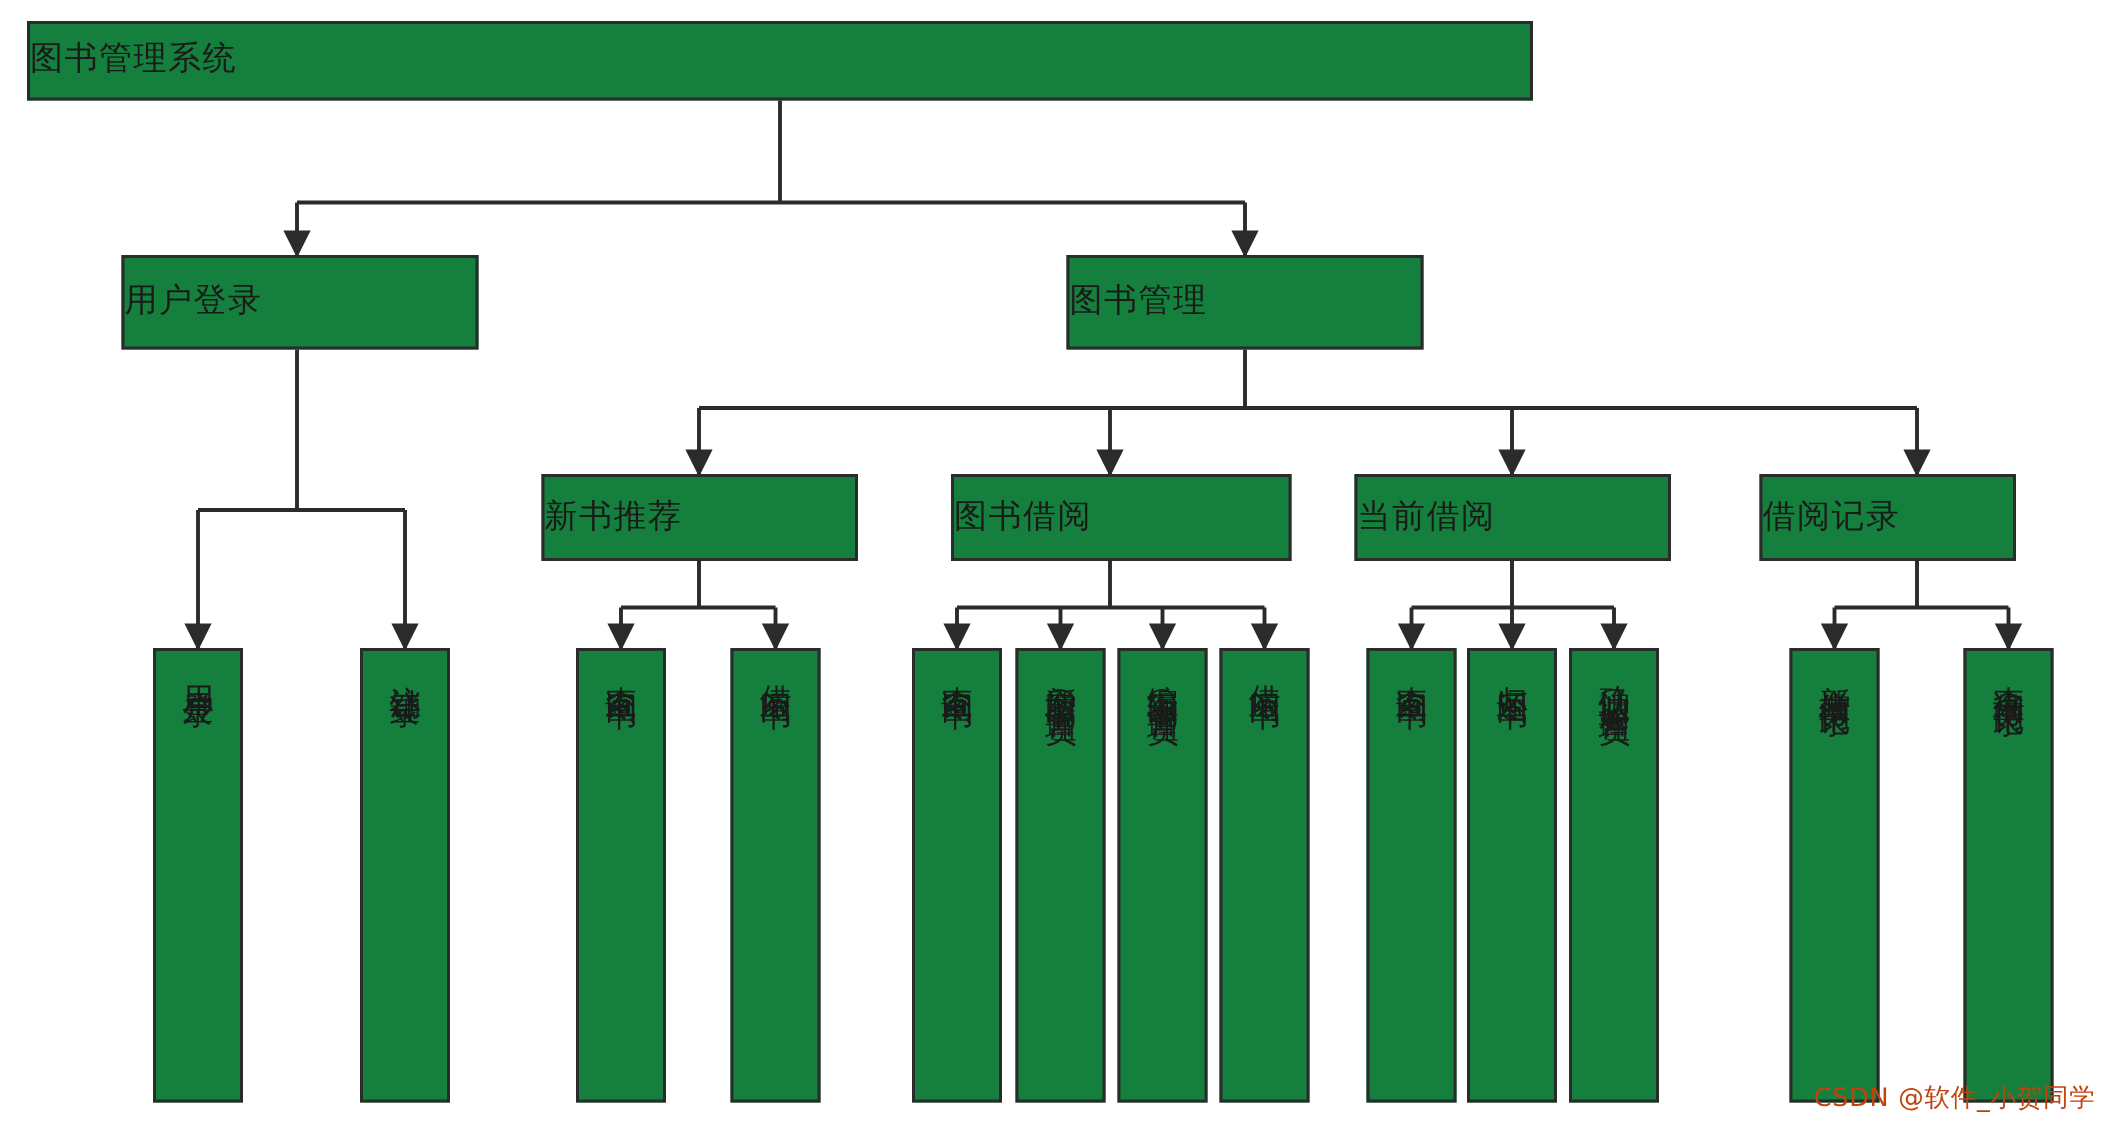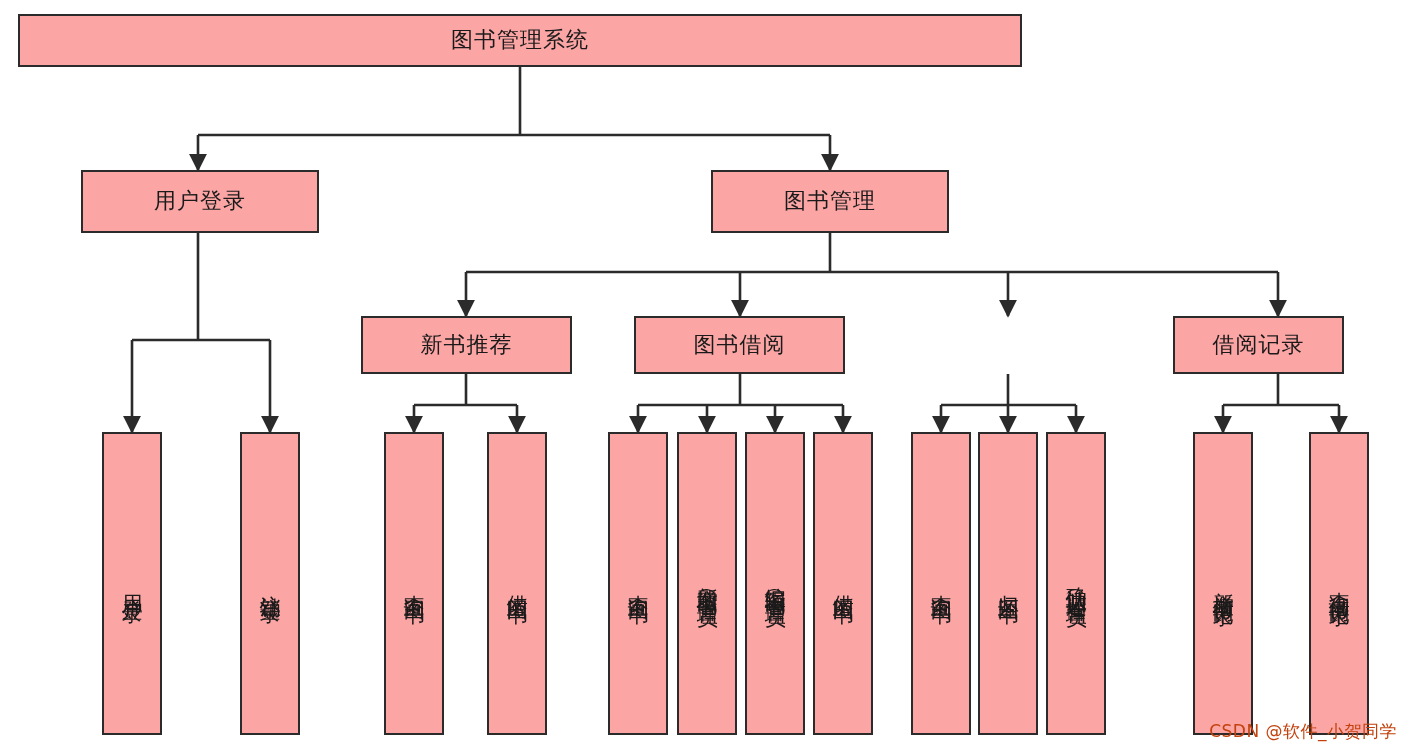--- a/index.html
+++ b/index.html
@@ -22,24 +22,23 @@
     position: absolute;
     left: 0;
     top: 0;
     width: 1405px;
     height: 747px;
   }
   .node {
     position: absolute;
     box-sizing: border-box;
     border: 2px solid #2b2b2b;
-    background: #fca5a5;
+    background: #15803d;
     display: flex;
     align-items: center;
-    justify-content: center;
     color: #1a1a1a;
     z-index: 2;
   }
   .node.horiz {
     font-size: 22px;
     letter-spacing: 1px;
     line-height: 1.2;
   }
   .node.vert {
     writing-mode: vertical-rl;
@@ -128,22 +127,25 @@
   <div class="node horiz" style="left:81px; top:170px; width:238px; height:63px;">
     <span>用户登录</span>
   </div>
   <div class="node horiz" style="left:361px; top:316px; width:211px; height:58px;">
     <span>新书推荐</span>
   </div>
 
   <div class="node horiz" style="left:711px; top:170px; width:238px; height:63px;">
     <span>图书管理</span>
   </div>
-  <div class="node horiz" style="left:634px; top:316px; width:211px; height:58px;">
+  <div class="node horiz" style="left:634px; top:316px; width:227px; height:58px;">
     <span>图书借阅</span>
+  </div>
+  <div class="node horiz" style="left:903px; top:316px; width:211px; height:58px;">
+    <span>当前借阅</span>
   </div>
   <div class="node horiz" style="left:1173px; top:316px; width:171px; height:58px;">
     <span>借阅记录</span>
   </div>
 
   <div class="node vert" style="left:102px; top:432px; width:60px; height:303px;">
     <span class="vtext">用户登录</span>
   </div>
   <div class="node vert" style="left:240px; top:432px; width:60px; height:303px;">
     <span class="vtext">注销登录</span>

